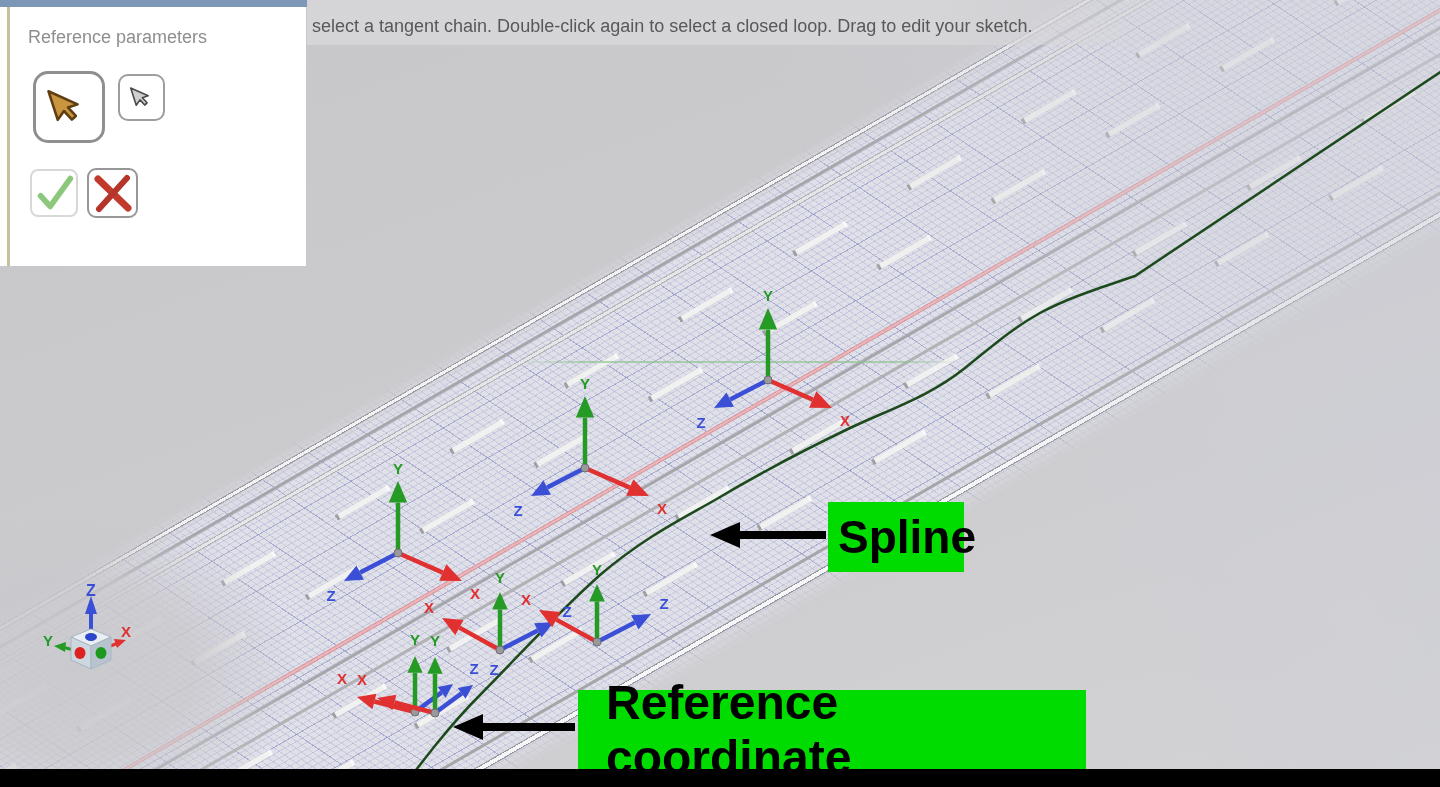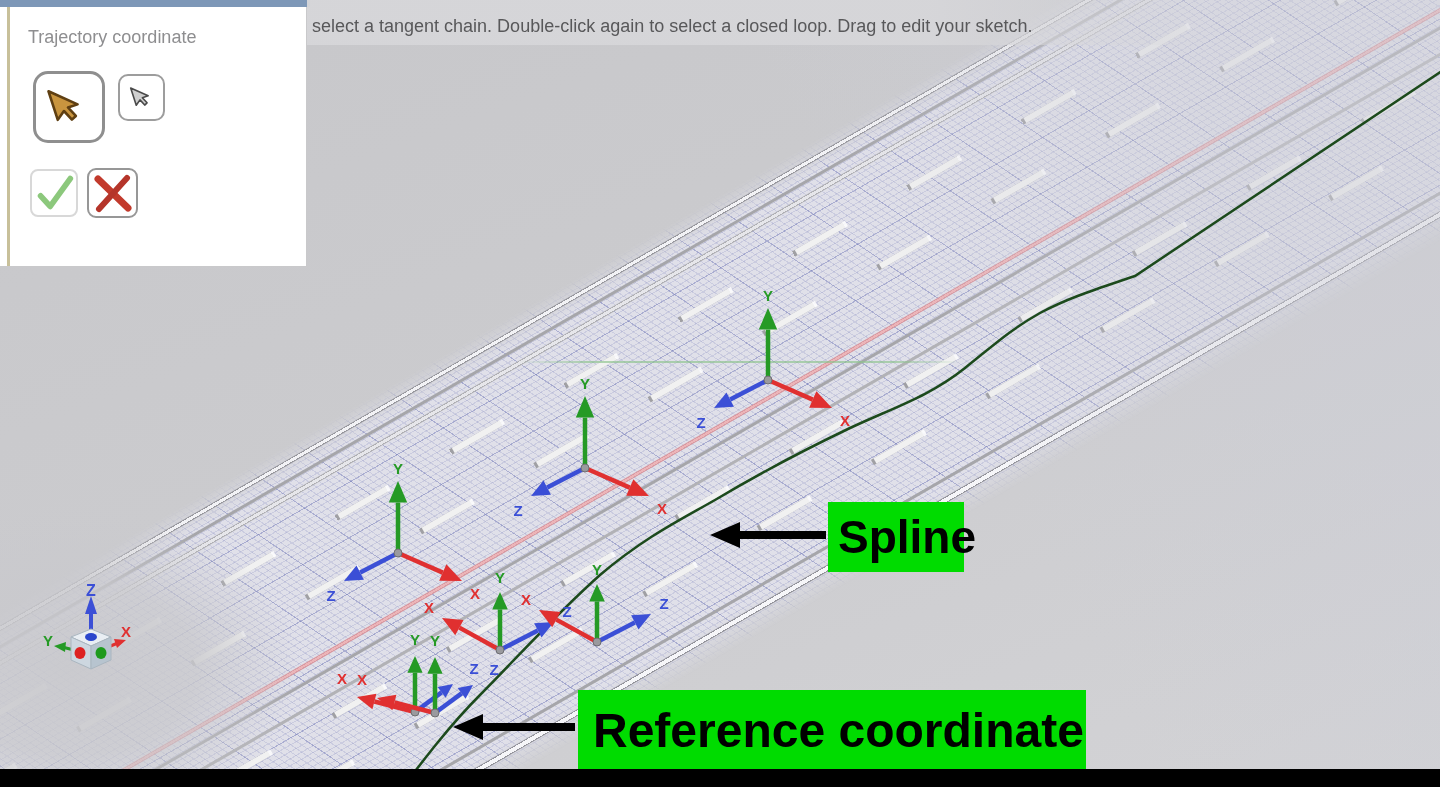--- a/index.html
+++ b/index.html
@@ -38,21 +38,21 @@
           rgba(201,201,205,0.95) 0%, rgba(201,201,205,0.8) 55%, rgba(201,201,205,0) 100%);}
   .sketch-xline{position:absolute;left:520px;top:361px;width:440px;height:2px;
         background:linear-gradient(to right,rgba(150,200,150,0),rgba(140,195,140,0.65) 15%,
           rgba(140,195,140,0.65) 85%,rgba(150,200,150,0));}
   
   .overlay{position:absolute;left:0;top:0;}
   
   .anno-label{position:absolute;color:#000;font-weight:600;letter-spacing:0;
         display:flex;align-items:center;}
   .lbl-spline{left:828px;top:502px;width:136px;height:70px;font-size:46px;padding-left:10px;box-sizing:border-box;align-items:center;}
-  .lbl-ref{left:578px;top:690px;width:508px;height:80px;font-size:48px;padding-left:15px;box-sizing:border-box;}
+  .lbl-ref{left:578px;top:690px;width:508px;height:80px;font-size:48px;padding-left:28px;box-sizing:border-box;}
   .arrow-shaft{position:absolute;background:#000;height:8px;}
   .arrow-head{position:absolute;width:0;height:0;border-top:13px solid transparent;
         border-bottom:13px solid transparent;border-right:30px solid #000;}
   
   .top-strip{position:absolute;left:0;top:0;width:310px;height:7px;}
   .hint-strip{position:absolute;left:307px;top:0;width:1133px;height:45px;pointer-events:none;
         background:linear-gradient(to right,rgba(214,214,217,0.95) 55%,rgba(214,214,217,0) 80%);}
   .hint-text{position:absolute;left:312px;top:16px;font-size:18px;color:#58585a;white-space:nowrap;text-align:center;}
   
   .panel{position:absolute;left:0;top:7px;width:307px;height:260px;background:#fff;
@@ -219,21 +219,21 @@
   <div class="arrow-head" style="left:453px;top:714px;"></div>
   <div class="arrow-shaft" style="left:481px;top:723px;width:94px;"></div>
 </div>
 
 <div class="top-strip" style="background: rgb(125, 151, 183);"></div>
 <div class="hint-strip"></div>
 <div class="hint-text">select a tangent chain. Double-click again to select a closed loop. Drag to edit your sketch.</div>
 
 <div class="panel">
   <div class="panel-accent"></div>
-  <div class="panel-title">Trajectory coordinate</div>
+  <div class="panel-title">Reference parameters</div>
 
   <div class="pbtn btn-sel-main">
     <svg width="54" height="54" viewBox="0 0 54 54">
       <g transform="translate(12,6) rotate(-18,14,20)">
         <path d="M0,0 L0,30 L8.6,23.5 L13.5,34.2 L18.4,31.9 L13.5,21.4 L23.6,21.4 Z" fill="#c9953f" stroke="#5f3f12" stroke-width="2.6" stroke-linejoin="round"></path>
       </g>
     </svg>
   </div>
   <div class="pbtn btn-sel-alt">
     <svg width="32" height="32" viewBox="0 0 32 32">

